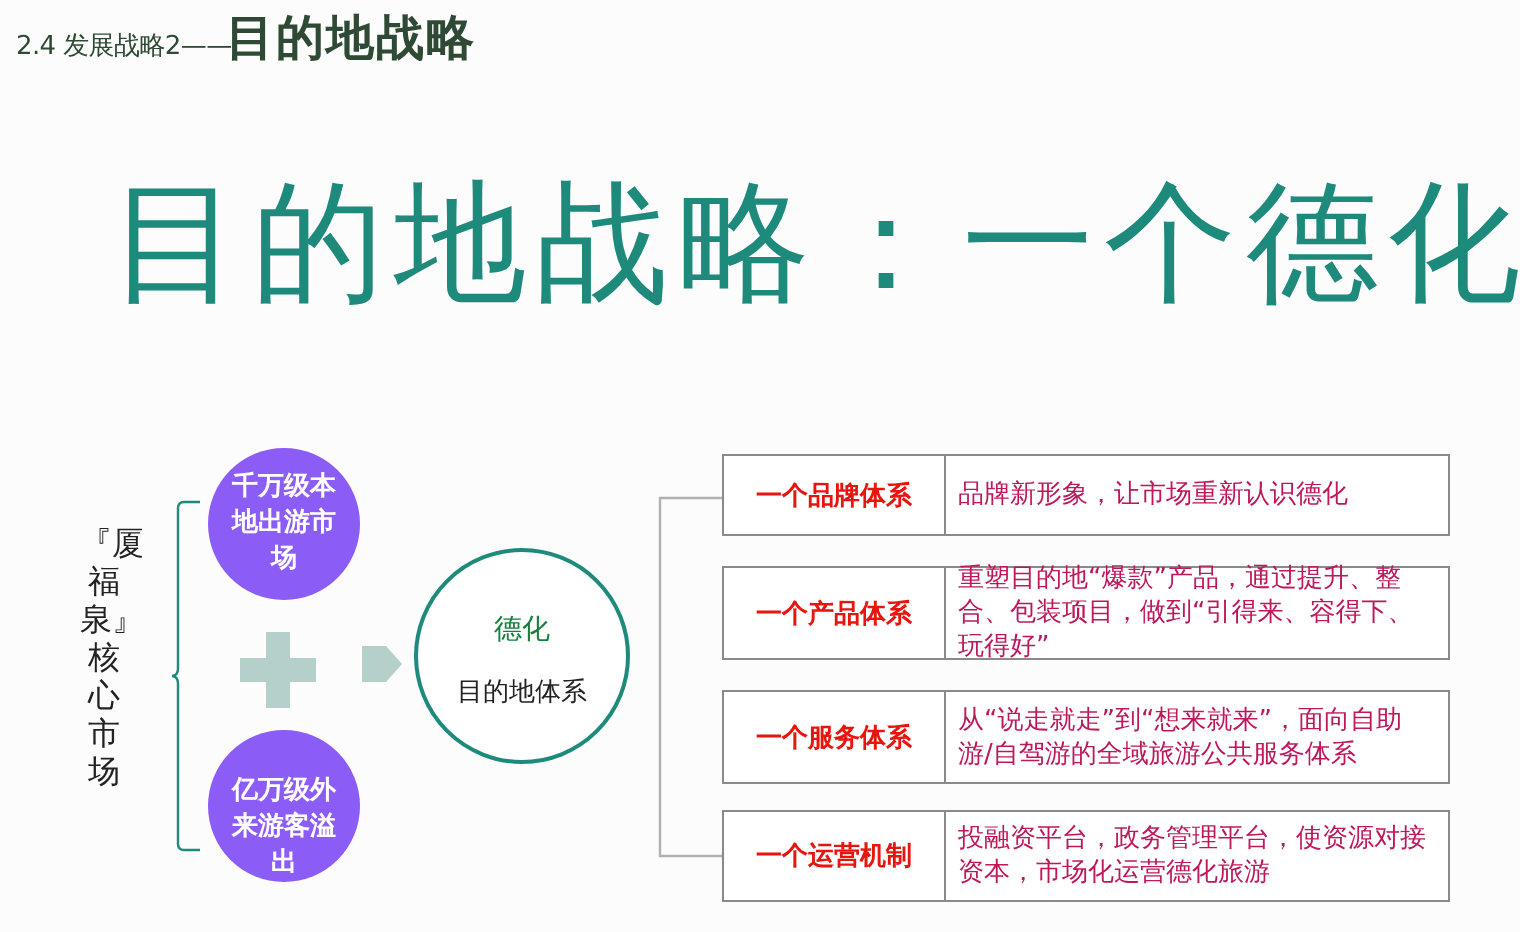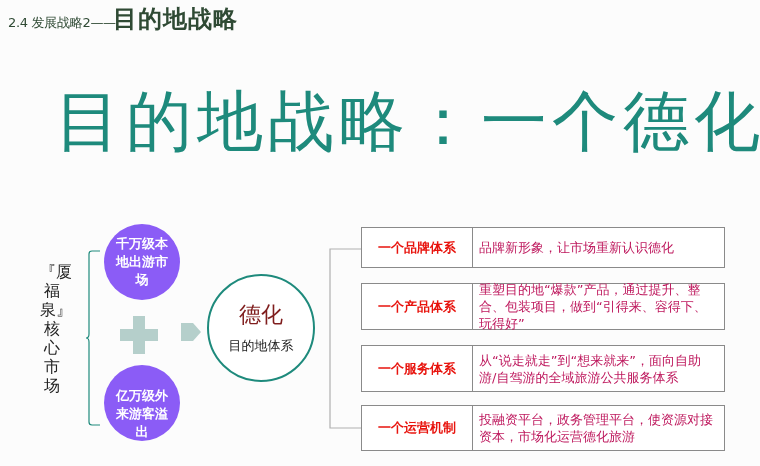--- a/index.html
+++ b/index.html
@@ -13,21 +13,21 @@
   .bracket { left:86px; top:250px; width:14px; height:176px; }
   .circle { border-radius:50%; background:#8b5cf6; color:#fff; font-weight:bold; font-size:13px;
             display:flex; align-items:center; justify-content:center; text-align:center; line-height:18px; }
   .c-top { left:104px; top:224px; width:76px; height:76px; }
   .c-bot { left:104px; top:365px; width:76px; height:76px;align-items:flex-end; }
   .circle span { width:56px; display:block; }
   .plus { left:120px; top:316px; width:38px; height:38px; }
   .arrow { left:181px; top:320px; width:20px; height:24px; }
   .big-circle { left:207px; top:274px; width:104px; height:104px; border:2px solid #1e8a7c; border-radius:50%;
                 background:#fff; display:flex; flex-direction:column; align-items:center; justify-content:center; }
-  .big-circle .t1 { font-size:22px; color:#7f1d1d; line-height:28px; }
+  .big-circle .t1 { font-size:14px; color:#15803d; line-height:28px; }
   .big-circle .t2 { font-size:13px; color:#222; margin-top:8px; }
   .connector { left:0; top:0; width:760px; height:466px; pointer-events:none; }
   .row { left:361px; width:364px; border:1.5px solid #8a8a8a; background:#fff; display:flex; box-sizing:border-box; }
   .row .lbl { width:110px; flex:none; border-right:1.5px solid #8a8a8a; color:#e8140e; font-weight:bold; font-size:13px;
               display:flex; align-items:center; justify-content:center; }
   .row .desc { flex:1; font-size:13px; color:#be185d; line-height:17px; padding:0 6px; display:flex; align-items:center; }
   .r1 { top:227px; height:41px; }
   .r2 { top:283px; height:47px; }
   .r3 { top:345px; height:47px; }
   .r4 { top:405px; height:46px; }

